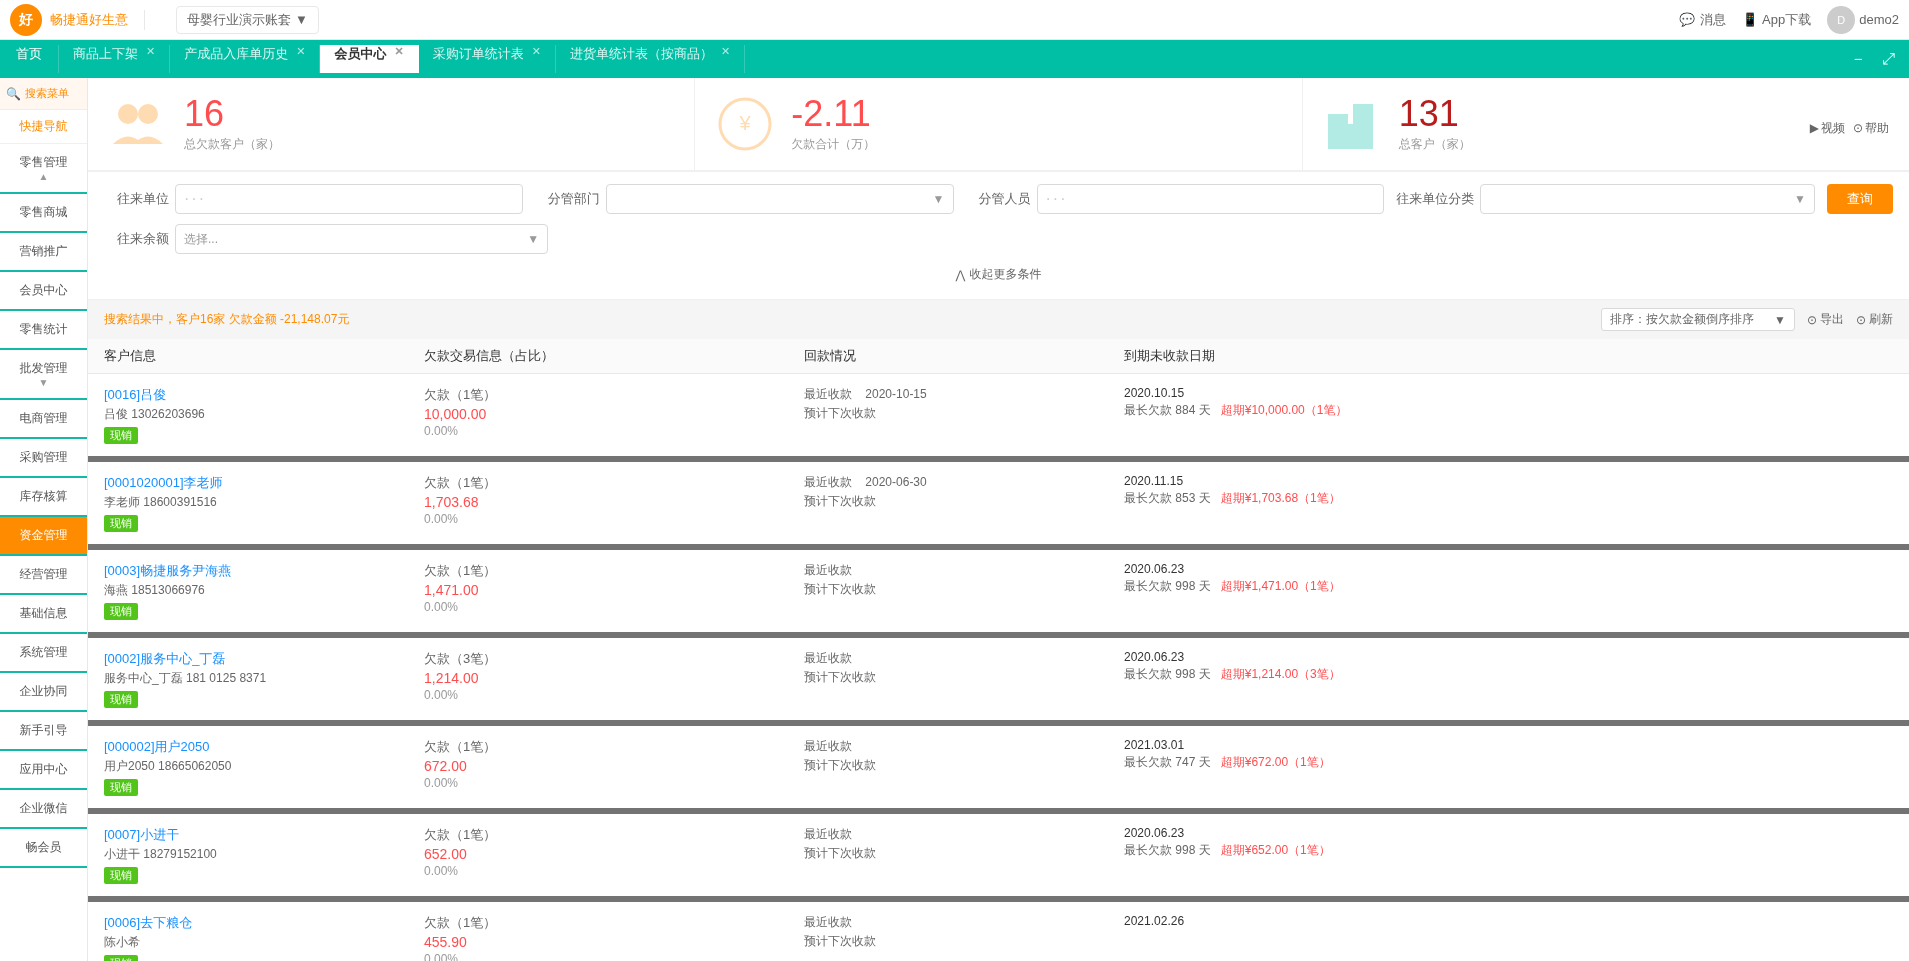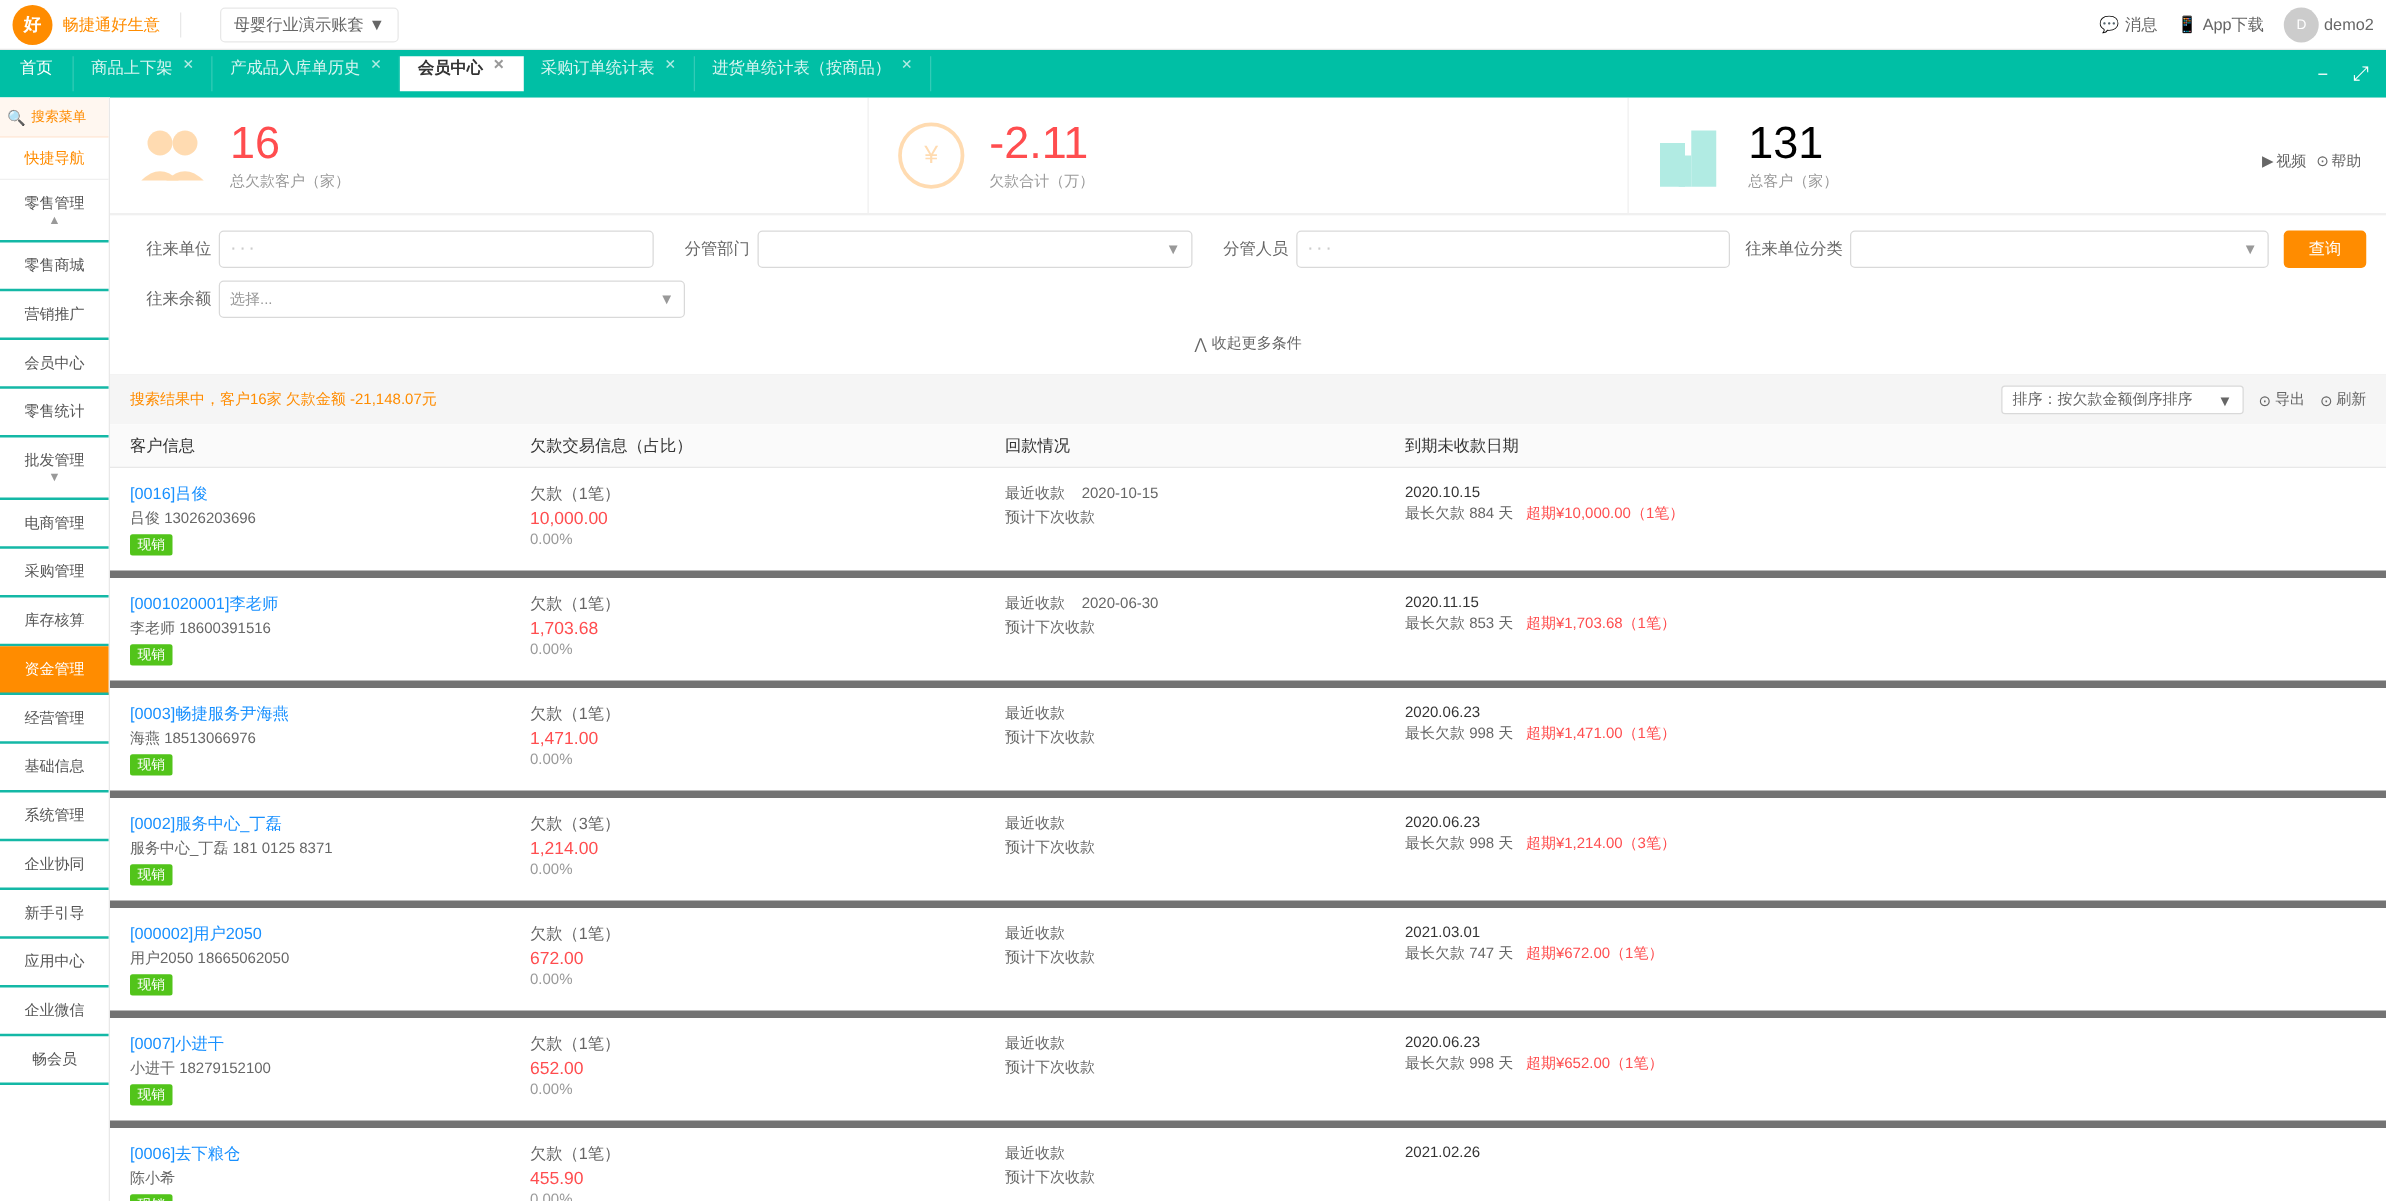--- a/index.html
+++ b/index.html
@@ -99,21 +99,21 @@
       flex: 1;
       padding: 16px 20px;
       display: flex;
       align-items: center;
       gap: 16px;
       border-right: 1px solid #f0f0f0;
     }
     .stat-icon { width: 60px; height: 60px; display: flex; align-items: center; justify-content: center; }
     .stat-icon svg { width: 60px; height: 60px; opacity: 0.3; }
     .stat-content .big-number { font-size: 36px; font-weight: normal; color: #ff4d4f; line-height: 1; }
-    .stat-content .big-number.black { color: #000000; }
+    .stat-content .big-number.black { color: #b91c1c; }
     .stat-content .big-number.negative { color: #ff4d4f; }
     .stat-content .stat-label { font-size: 12px; color: #999; margin-top: 4px; }
     .stat-right-actions { margin-left: auto; display: flex; gap: 8px; align-items: flex-start; padding-top: 8px; font-size: 12px; color: #666; }
     .stat-right-actions span { display: flex; align-items: center; gap: 2px; cursor: pointer; }
 
     
     .filter-area {
       background: white;
       padding: 12px 16px;
       border-bottom: 1px solid #f0f0f0;

